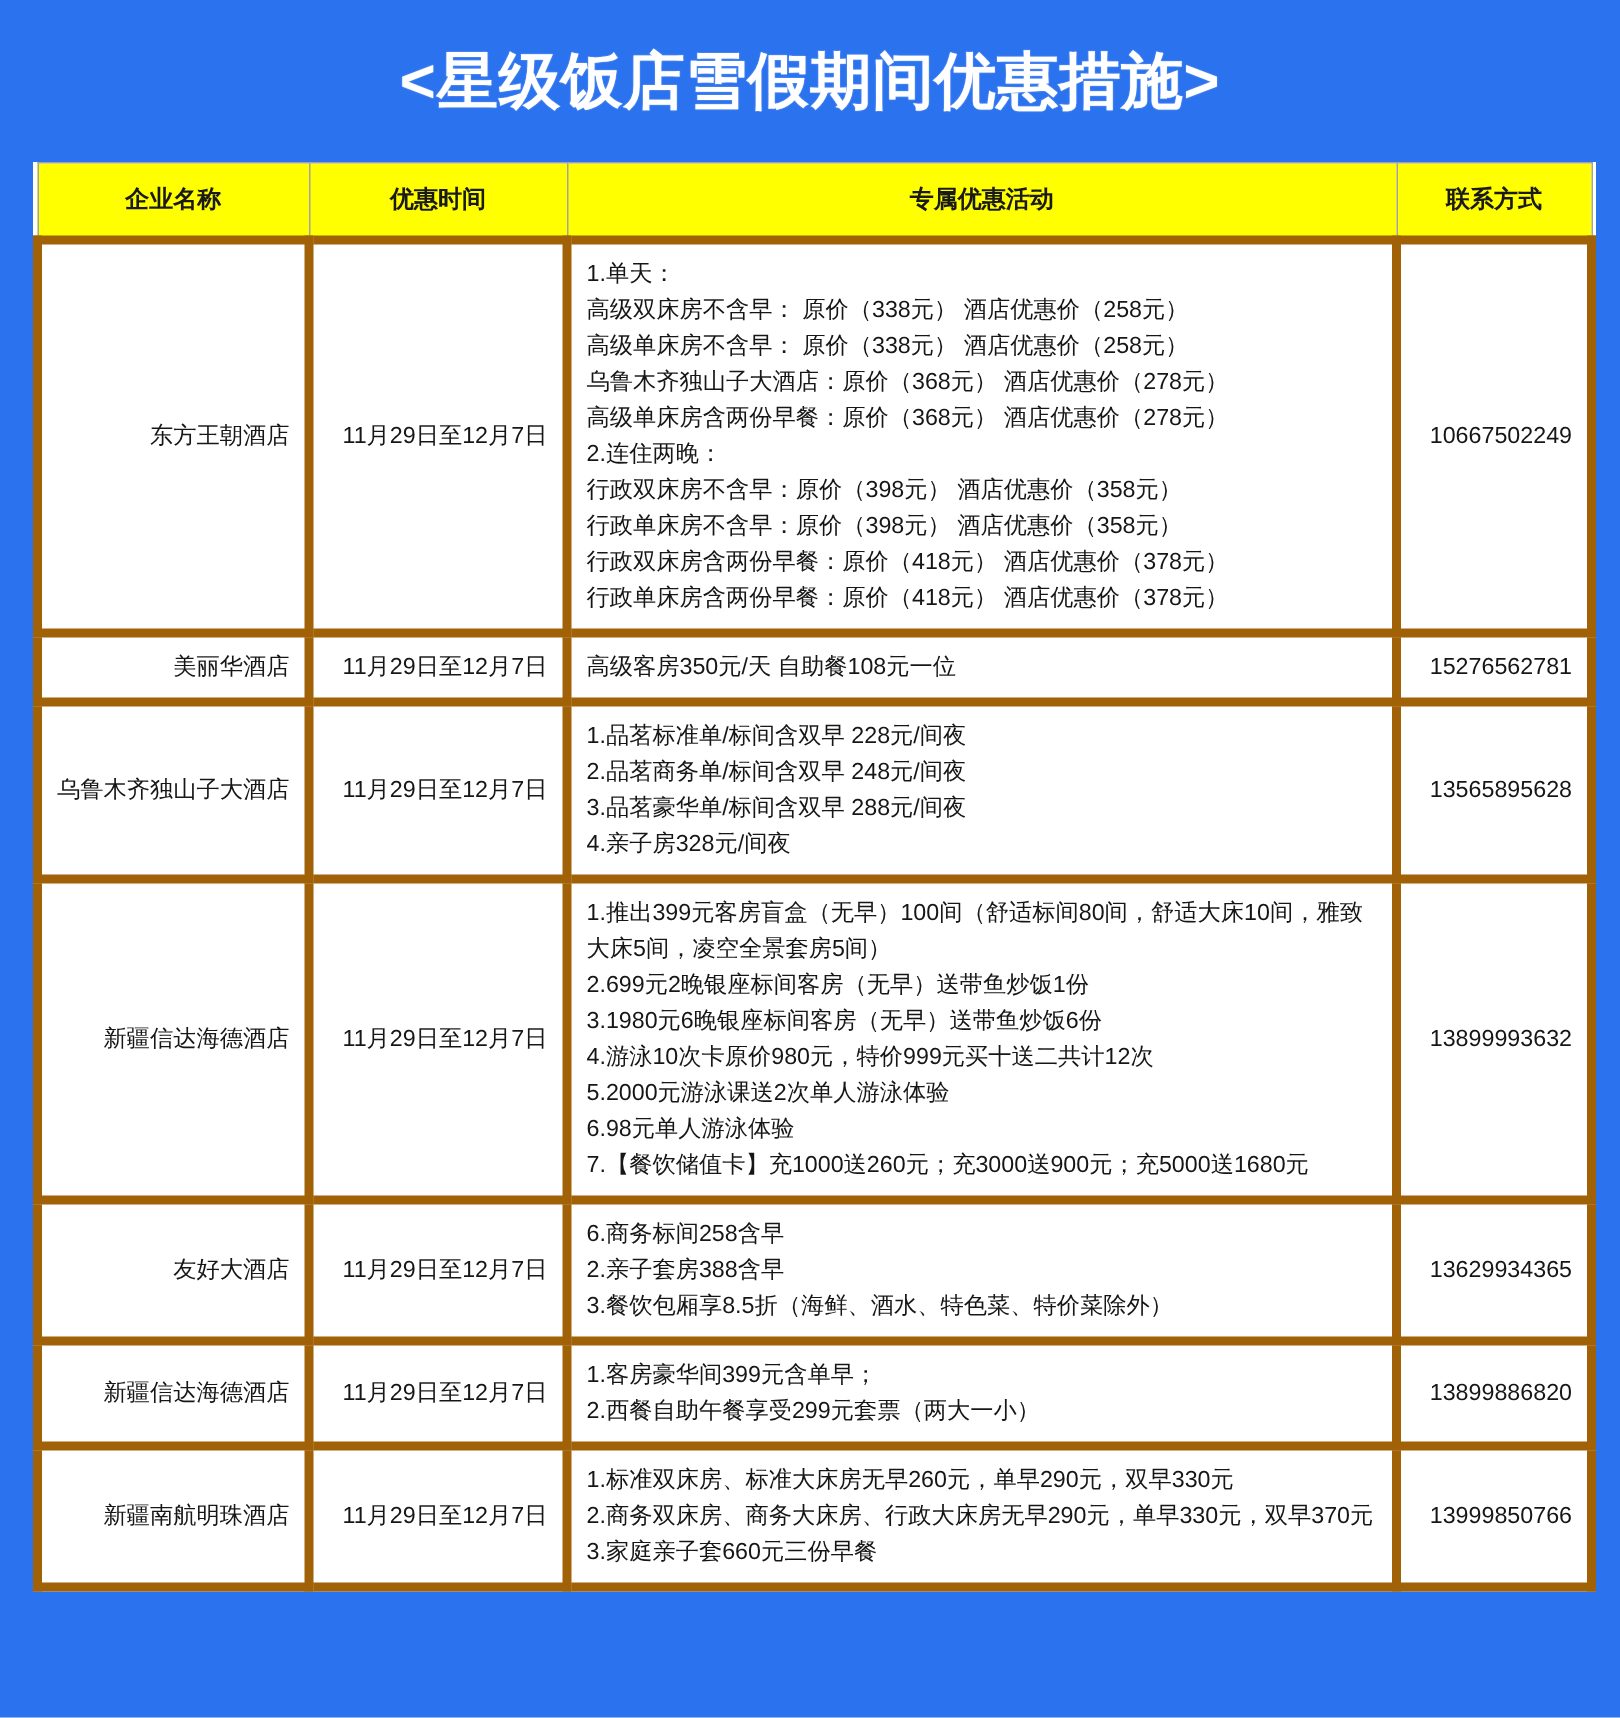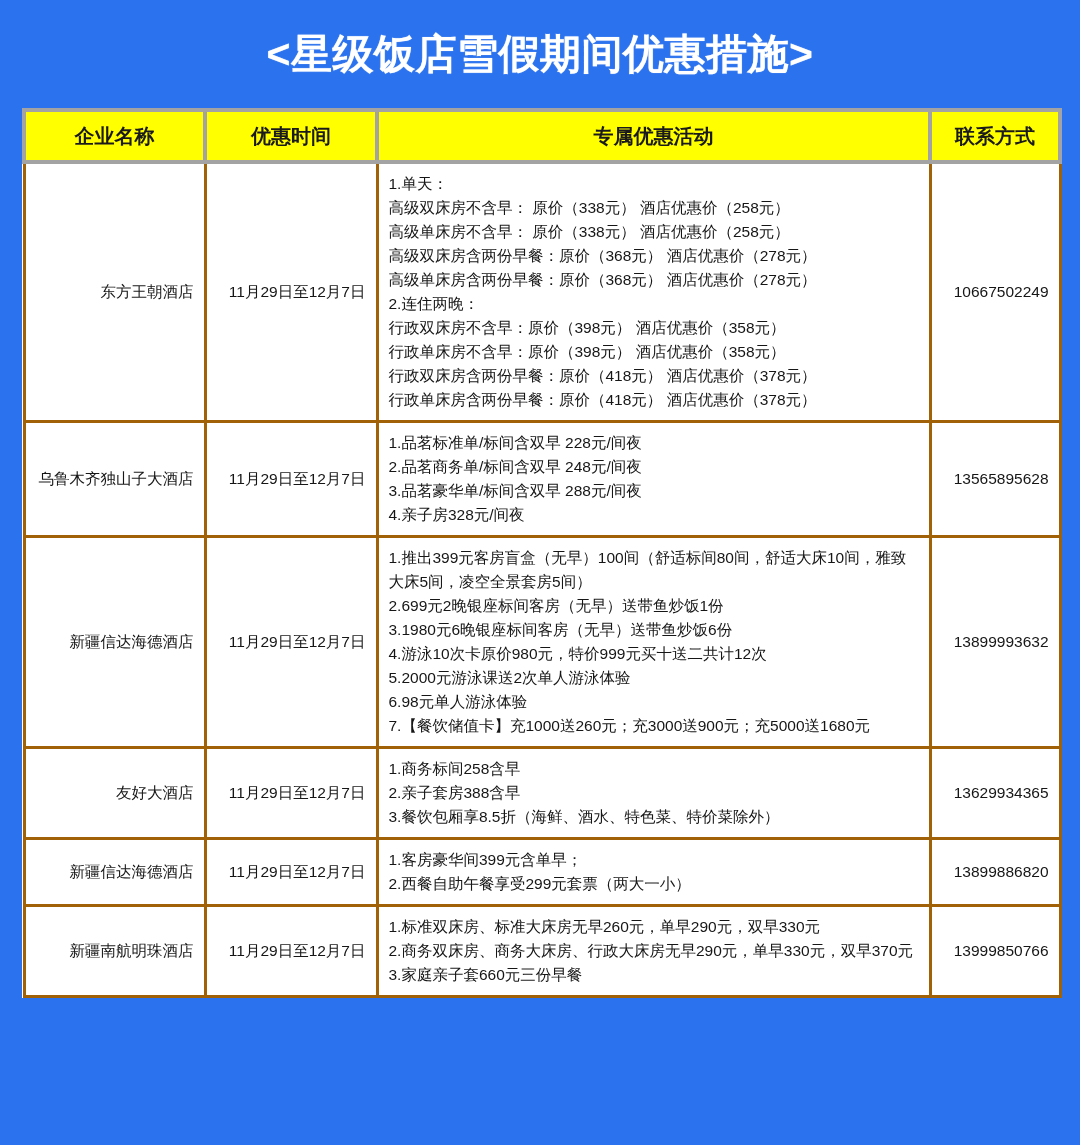--- a/index.html
+++ b/index.html
@@ -48,31 +48,31 @@
     table-layout: fixed;
     background: #ffffff;
   }
   table.promo col.c1 { width: 181px; }
   table.promo col.c2 { width: 172px; }
   table.promo col.c3 { width: 553px; }
   table.promo col.c4 { width: 130px; }
 
   table.promo th {
     background: #ffff00;
-    border: 4px solid #a3a3a3;
+    border: 1px solid #a3a3a3;
     color: #1a1a1a;
-    font-size: 20px;
+    font-size: 16px;
     font-weight: bold;
     height: 44px;
     padding: 2px 4px;
     text-align: center;
     vertical-align: middle;
   }
   table.promo td {
-    border: 3px solid #a16207;
+    border: 6px solid #a16207;
     color: #161616;
     font-size: 15.5px;
     line-height: 1.55;
     padding: 8px 10px;
     vertical-align: middle;
     background: #ffffff;
   }
   td.name-cell, td.date-cell, td.phone-cell {
     text-align: right;
     white-space: nowrap;
@@ -111,29 +111,37 @@
         </tr>
       </thead>
       <tbody id="promo-body">
           <tr>
             <td class="name-cell">东方王朝酒店</td>
             <td class="date-cell">11月29日至12月7日</td>
             <td class="acts-cell">
               <span class="ln">1.单天：</span>
               <span class="ln">高级双床房不含早：  原价（338元） 酒店优惠价（258元）</span>
               <span class="ln">高级单床房不含早：  原价（338元） 酒店优惠价（258元）</span>
-              <span class="ln">高级双床房含两份早餐：原价（368元）  酒店优惠价（278元）</span>
+              <span class="ln">乌鲁木齐独山子大酒店：原价（368元）  酒店优惠价（278元）</span>
               <span class="ln">高级单床房含两份早餐：原价（368元）  酒店优惠价（278元）</span>
               <span class="ln">2.连住两晚：</span>
               <span class="ln">行政双床房不含早：原价（398元） 酒店优惠价（358元）</span>
               <span class="ln">行政单床房不含早：原价（398元） 酒店优惠价（358元）</span>
               <span class="ln">行政双床房含两份早餐：原价（418元） 酒店优惠价（378元）</span>
               <span class="ln">行政单床房含两份早餐：原价（418元） 酒店优惠价（378元）</span>
             </td>
             <td class="phone-cell">10667502249</td>
+          </tr>
+          <tr>
+            <td class="name-cell">美丽华酒店</td>
+            <td class="date-cell">11月29日至12月7日</td>
+            <td class="acts-cell">
+              <span class="ln">高级客房350元/天  自助餐108元一位</span>
+            </td>
+            <td class="phone-cell">15276562781</td>
           </tr>
           <tr>
             <td class="name-cell">乌鲁木齐独山子大酒店</td>
             <td class="date-cell">11月29日至12月7日</td>
             <td class="acts-cell">
               <span class="ln">1.品茗标准单/标间含双早  228元/间夜</span>
               <span class="ln">2.品茗商务单/标间含双早  248元/间夜</span>
               <span class="ln">3.品茗豪华单/标间含双早  288元/间夜</span>
               <span class="ln">4.亲子房328元/间夜</span>
             </td>
@@ -150,21 +158,21 @@
               <span class="ln">5.2000元游泳课送2次单人游泳体验</span>
               <span class="ln">6.98元单人游泳体验</span>
               <span class="ln">7.【餐饮储值卡】充1000送260元；充3000送900元；充5000送1680元</span>
             </td>
             <td class="phone-cell">13899993632</td>
           </tr>
           <tr>
             <td class="name-cell">友好大酒店</td>
             <td class="date-cell">11月29日至12月7日</td>
             <td class="acts-cell">
-              <span class="ln">1.商务标间258含早</span>
+              <span class="ln">6.商务标间258含早</span>
               <span class="ln">2.亲子套房388含早</span>
               <span class="ln">3.餐饮包厢享8.5折（海鲜、酒水、特色菜、特价菜除外）</span>
             </td>
             <td class="phone-cell">13629934365</td>
           </tr>
           <tr>
             <td class="name-cell">新疆信达海德酒店</td>
             <td class="date-cell">11月29日至12月7日</td>
             <td class="acts-cell">
               <span class="ln">1.客房豪华间399元含单早；</span>

